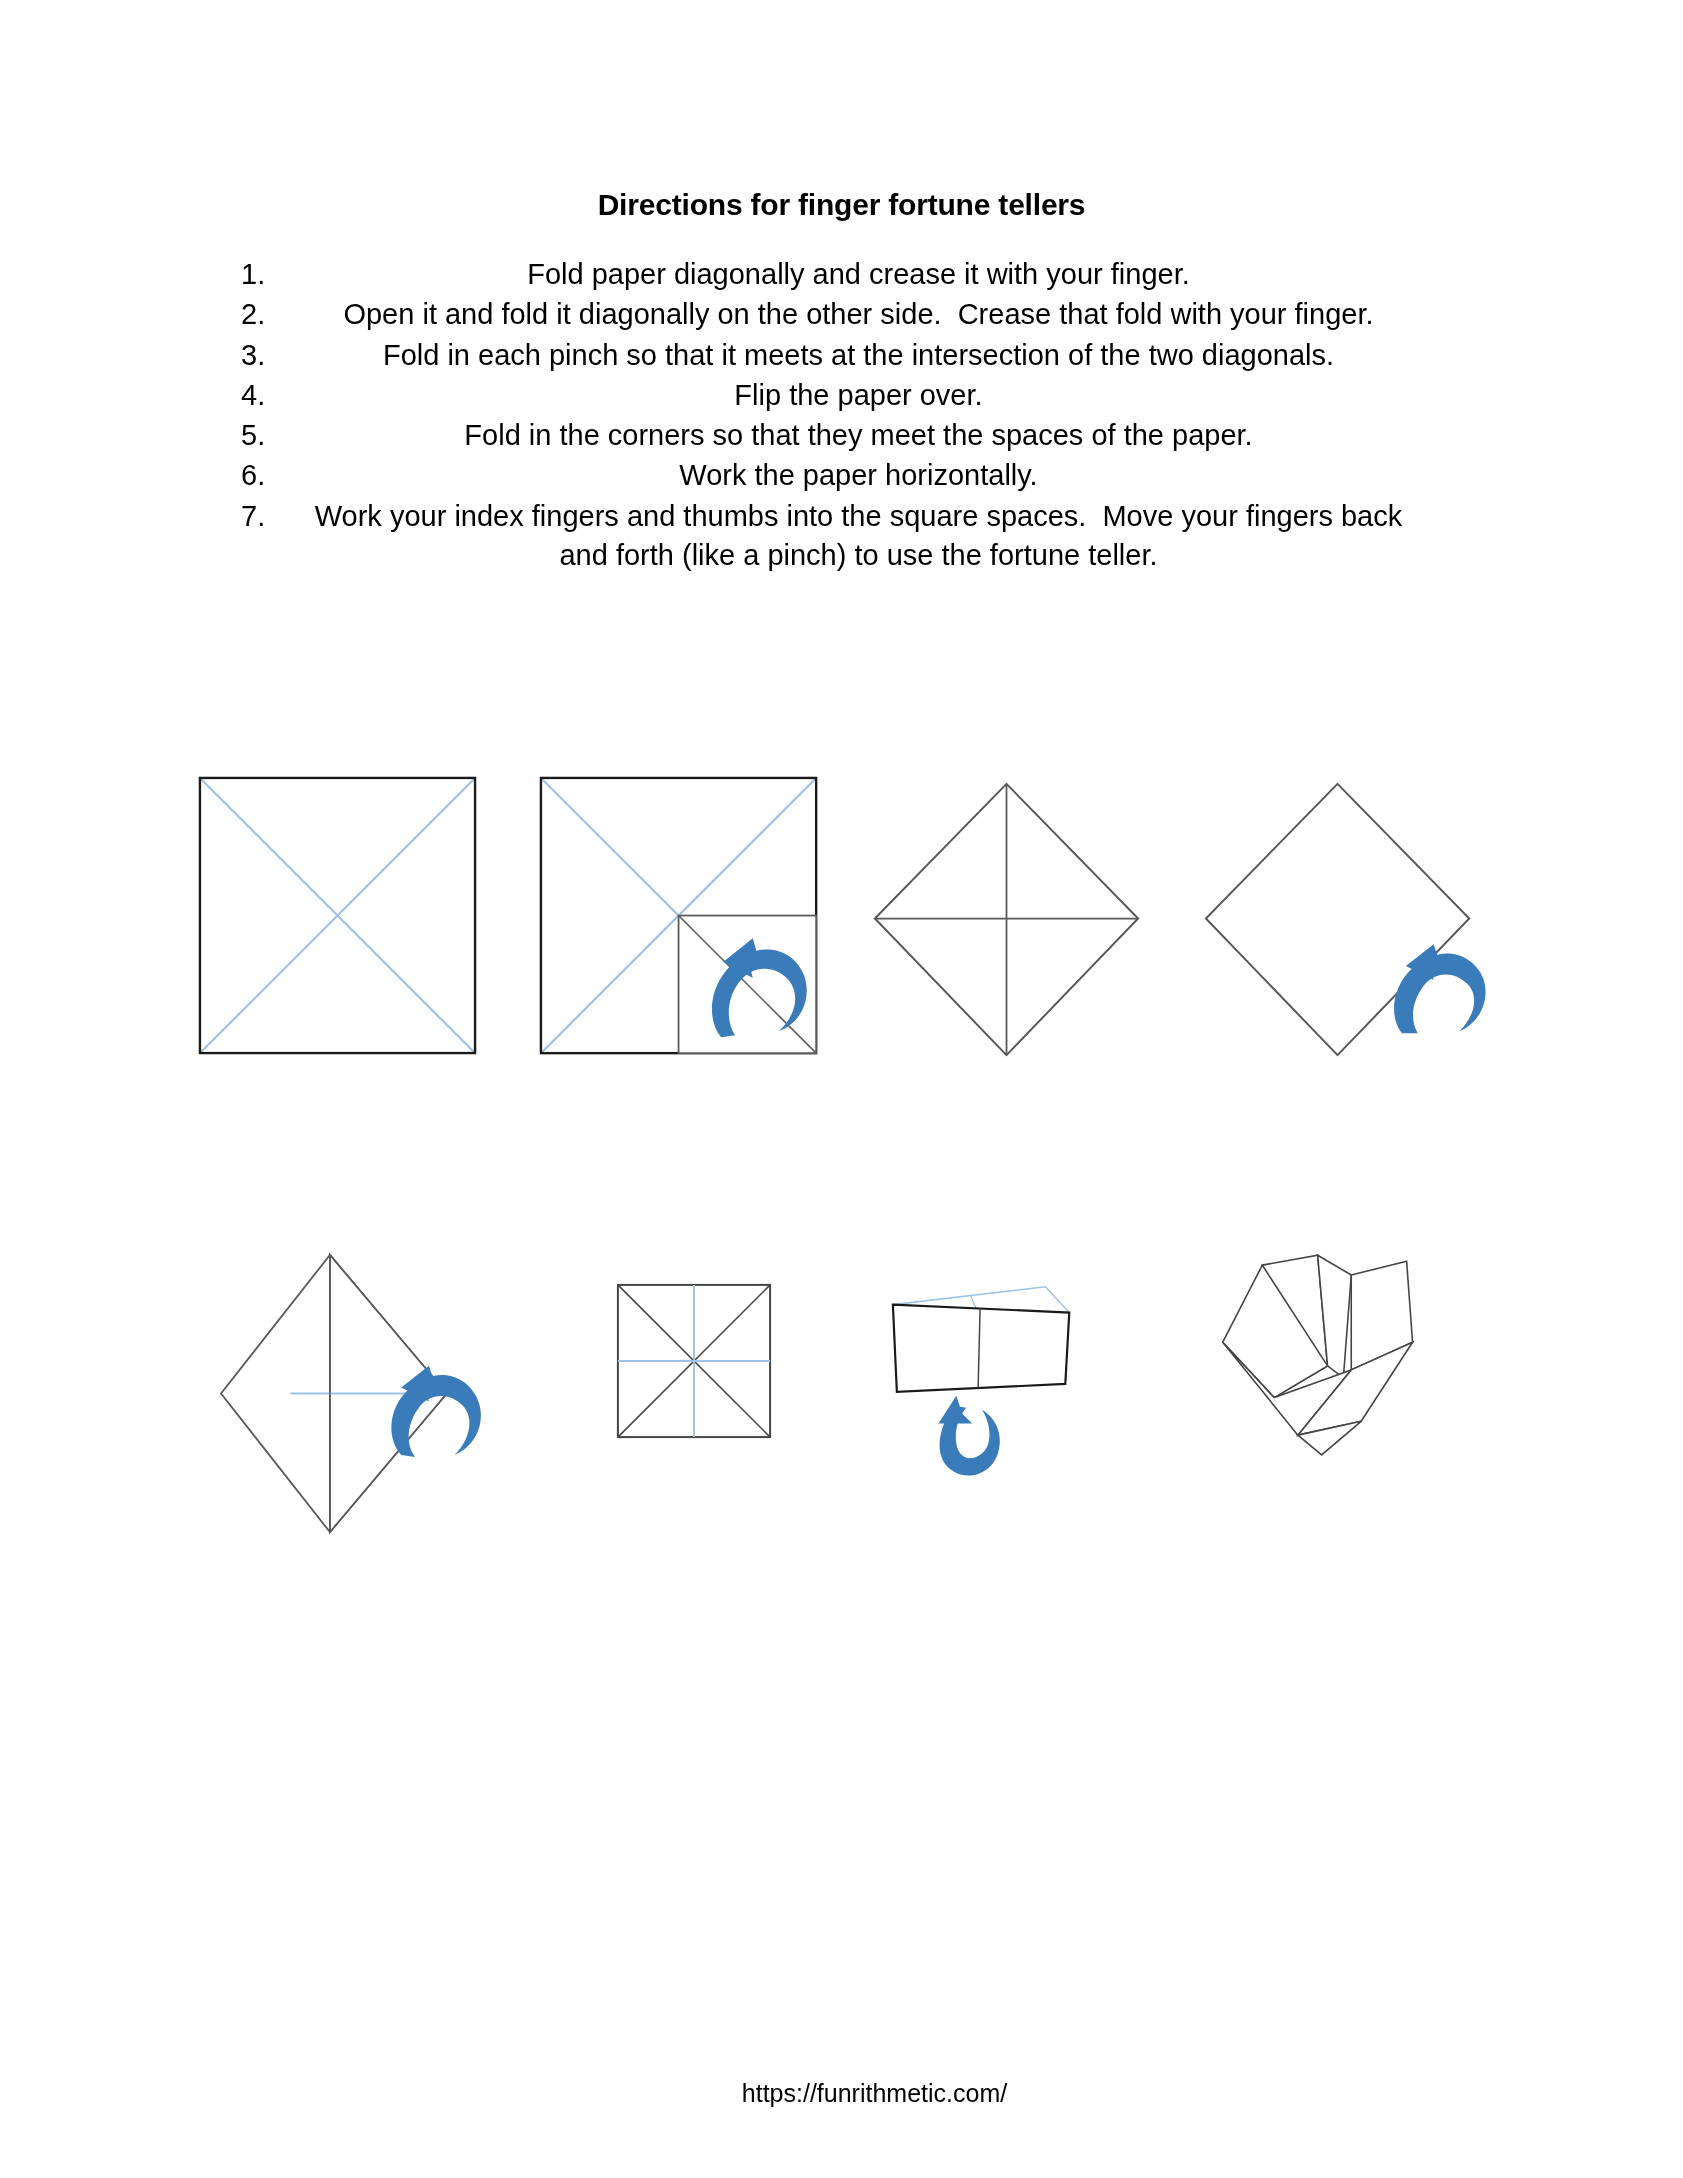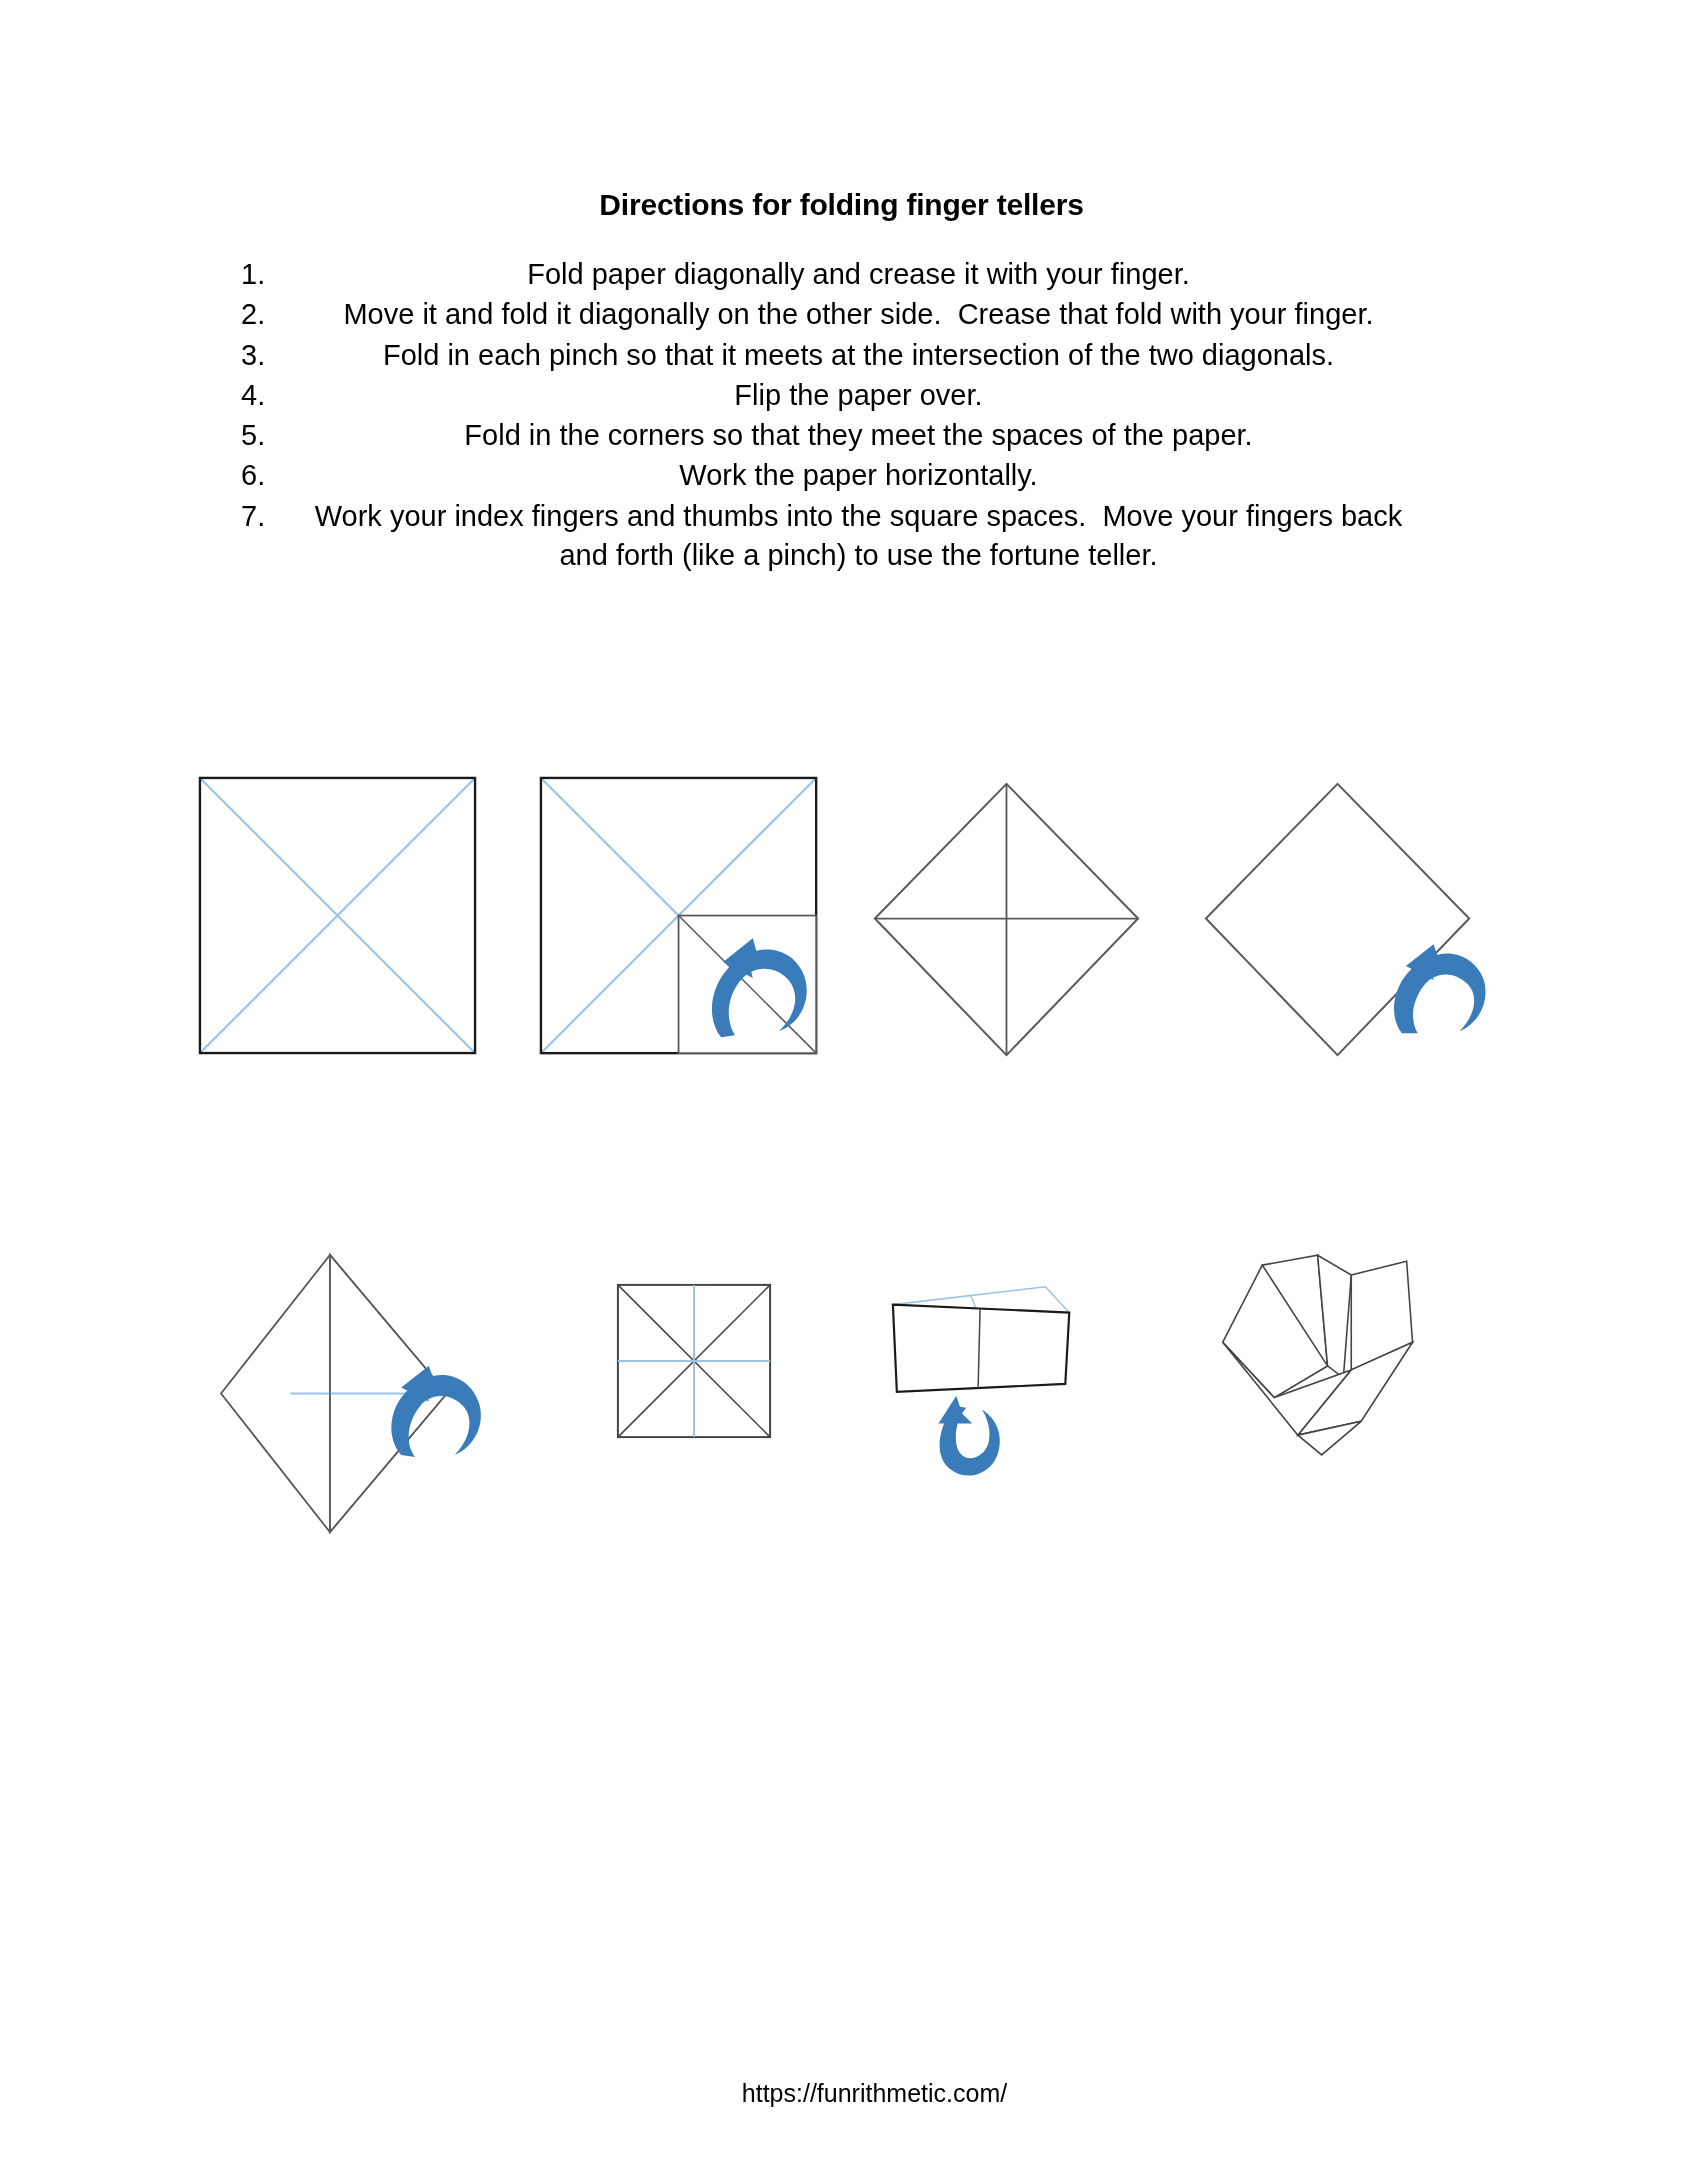--- a/index.html
+++ b/index.html
@@ -87,32 +87,32 @@
     text-align: center;
     font-size: 25px;
     margin-left: 33px;
   }
 </style>
 </head>
 <body>
 
 <div class="page">
 
-  <div class="doc-title">Directions for folding finger tellers</div>
+  <div class="doc-title">Directions for finger fortune tellers</div>
 
   <ol class="steps" style="list-style:none;margin:0;padding:0;">
 
     <li class="step">
       <span class="step-num">1.</span>
       <span class="step-text">Fold paper diagonally and crease it with your finger.</span>
     </li>
 
     <li class="step">
       <span class="step-num">2.</span>
-      <span class="step-text">Move it and fold it diagonally on the other side.  Crease that fold with your finger.</span>
+      <span class="step-text">Open it and fold it diagonally on the other side.  Crease that fold with your finger.</span>
     </li>
 
     <li class="step">
       <span class="step-num">3.</span>
       <span class="step-text">Fold in each pinch so that it meets at the intersection of the two diagonals.</span>
     </li>
 
     <li class="step">
       <span class="step-num">4.</span>
       <span class="step-text">Flip the paper over.</span>

